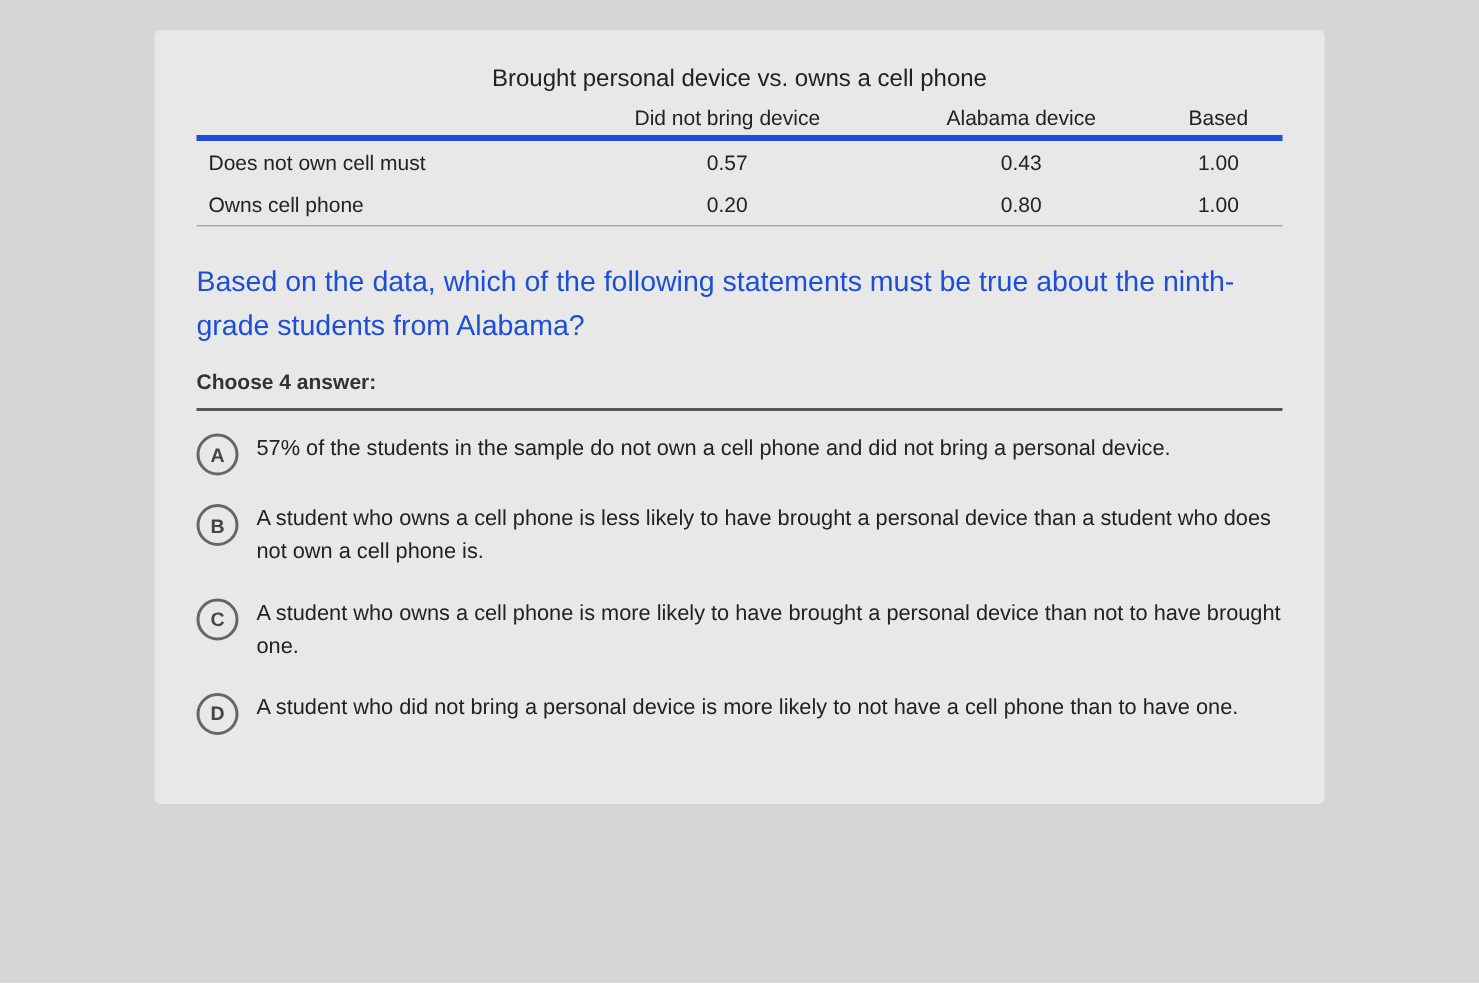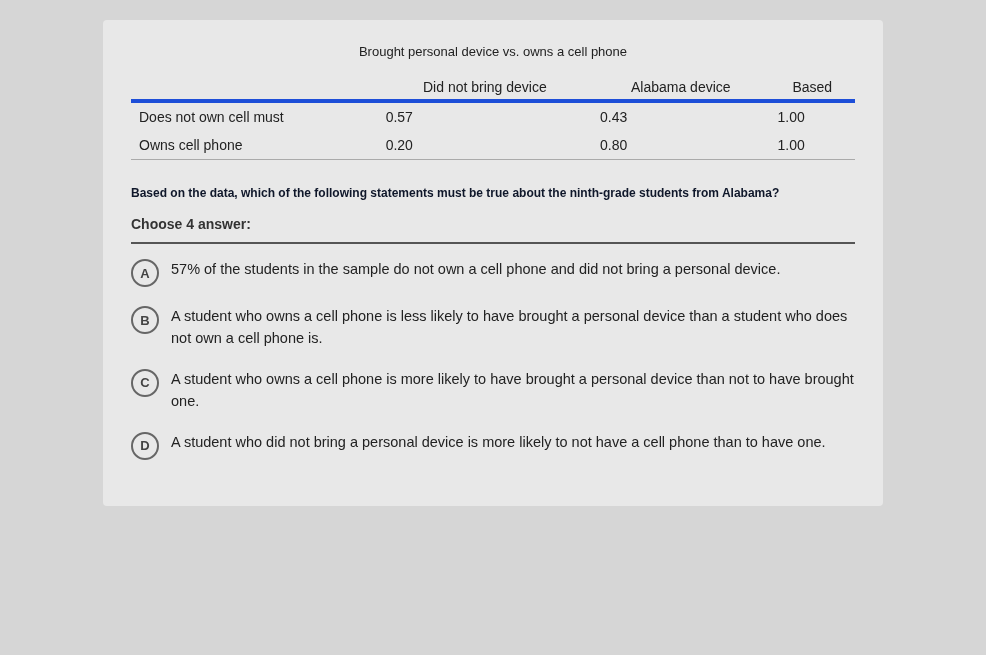--- a/index.html
+++ b/index.html
@@ -21,24 +21,24 @@
 
     .main-container {
       background-color: #e8e8e8;
       width: 780px;
       padding: 24px 28px 28px 28px;
       border-radius: 4px;
     }
 
     .table-title {
       text-align: center;
-      font-size: 13px;
+      font-size: 16px;
       font-weight: normal;
       color: #222;
-      margin-bottom: 16px;
+      margin-bottom: 4px;
     }
 
     .data-table {
       width: 100%;
       border-collapse: collapse;
       margin-bottom: 24px;
     }
 
     .data-table th {
       font-weight: normal;
@@ -53,38 +53,39 @@
     }
 
     .data-table thead tr {
       border-bottom: 4px solid #1d4ed8;
     }
 
     .data-table tbody tr td {
       padding: 6px 8px;
       font-size: 14px;
       color: #222;
+      text-align: center;
     }
 
     .data-table tbody tr td:first-child {
       text-align: left;
     }
 
     .data-table tbody tr:first-child {
       border-top: 1px solid #aaa;
     }
 
     .data-table tbody tr:last-child {
       border-bottom: 1px solid #aaa;
     }
 
     .question-text {
-      font-size: 12px;
-      font-weight: bold;
-      color: #0f172a;
+      font-size: 19px;
+      font-weight: normal;
+      color: #1d4ed8;
       line-height: 1.5;
       margin-bottom: 14px;
     }
 
     .choose-label {
       font-size: 14px;
       font-weight: bold;
       color: #333;
       margin-bottom: 10px;
     }

